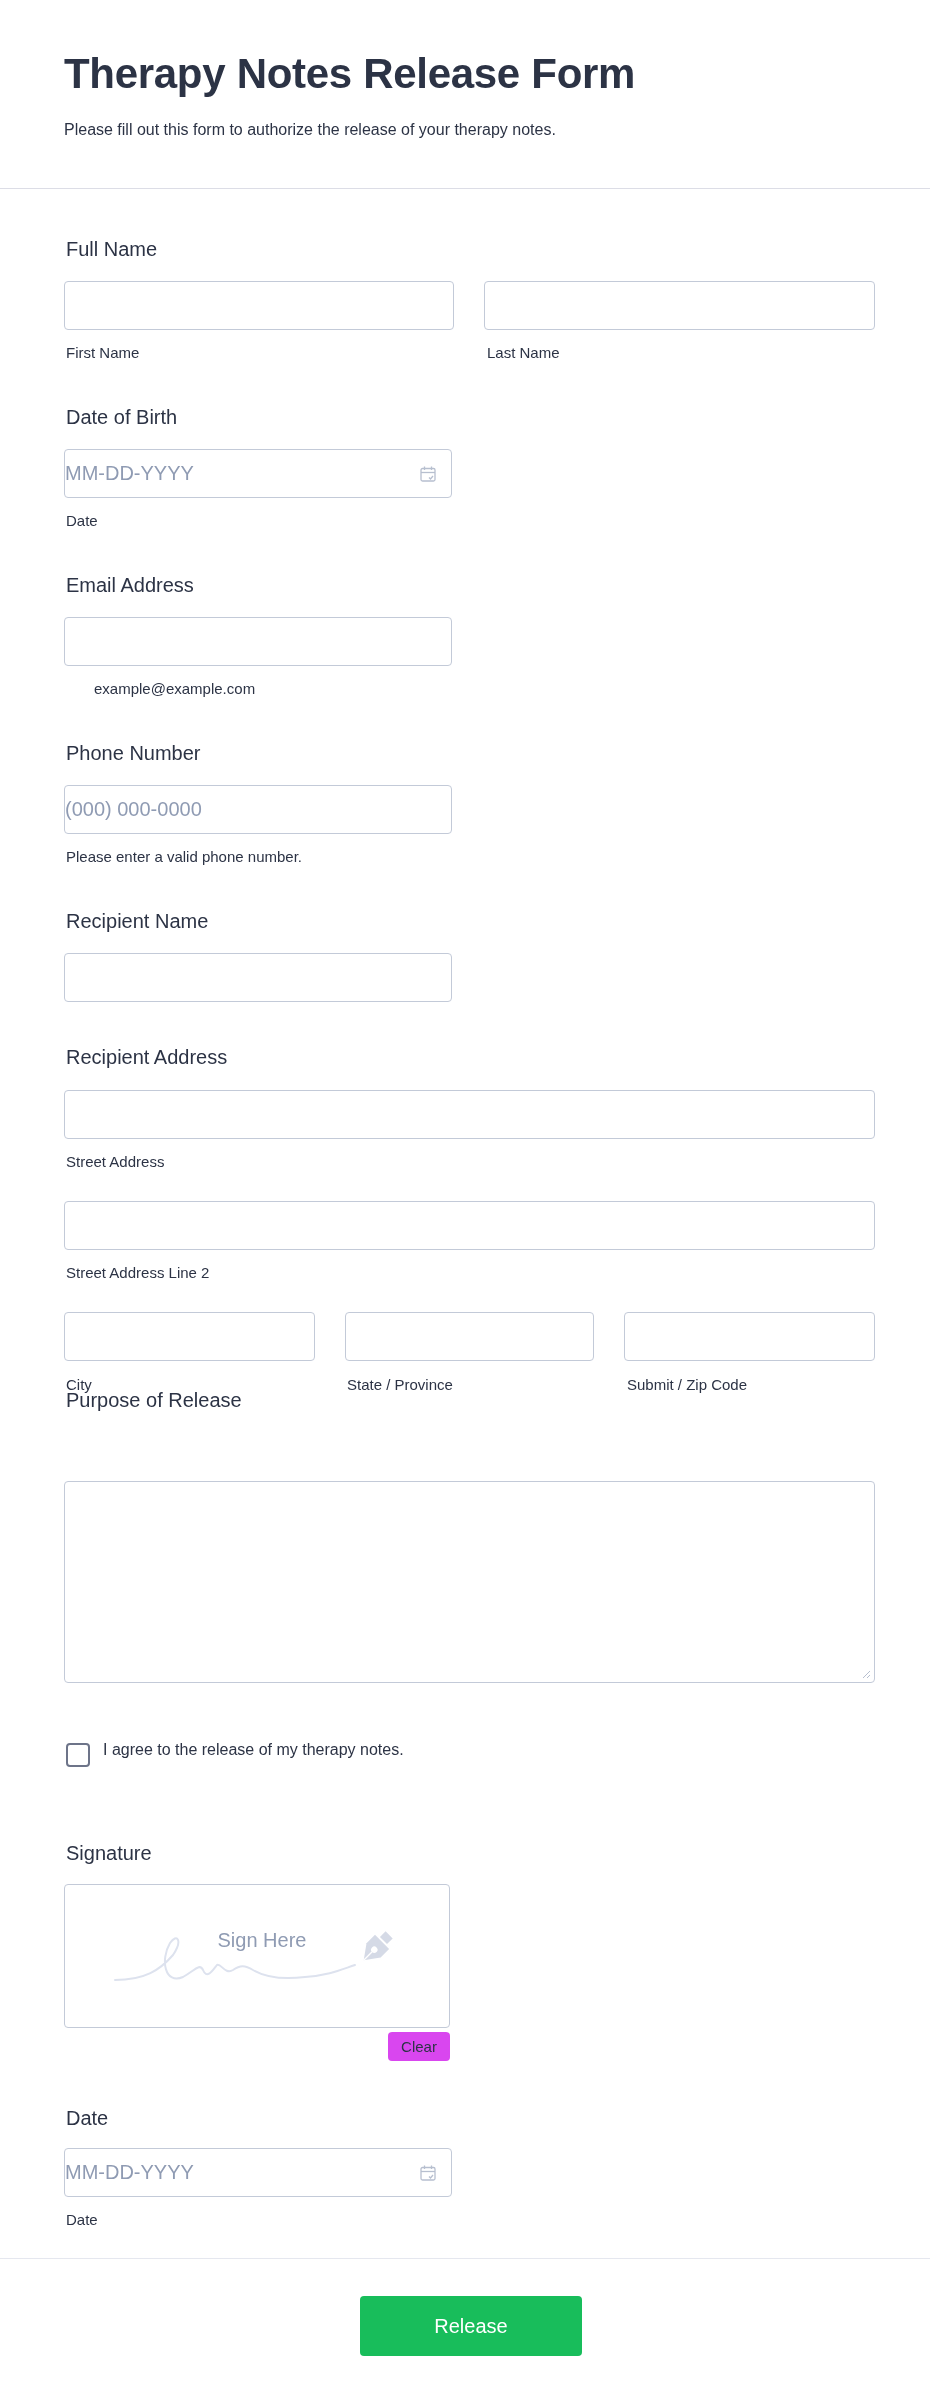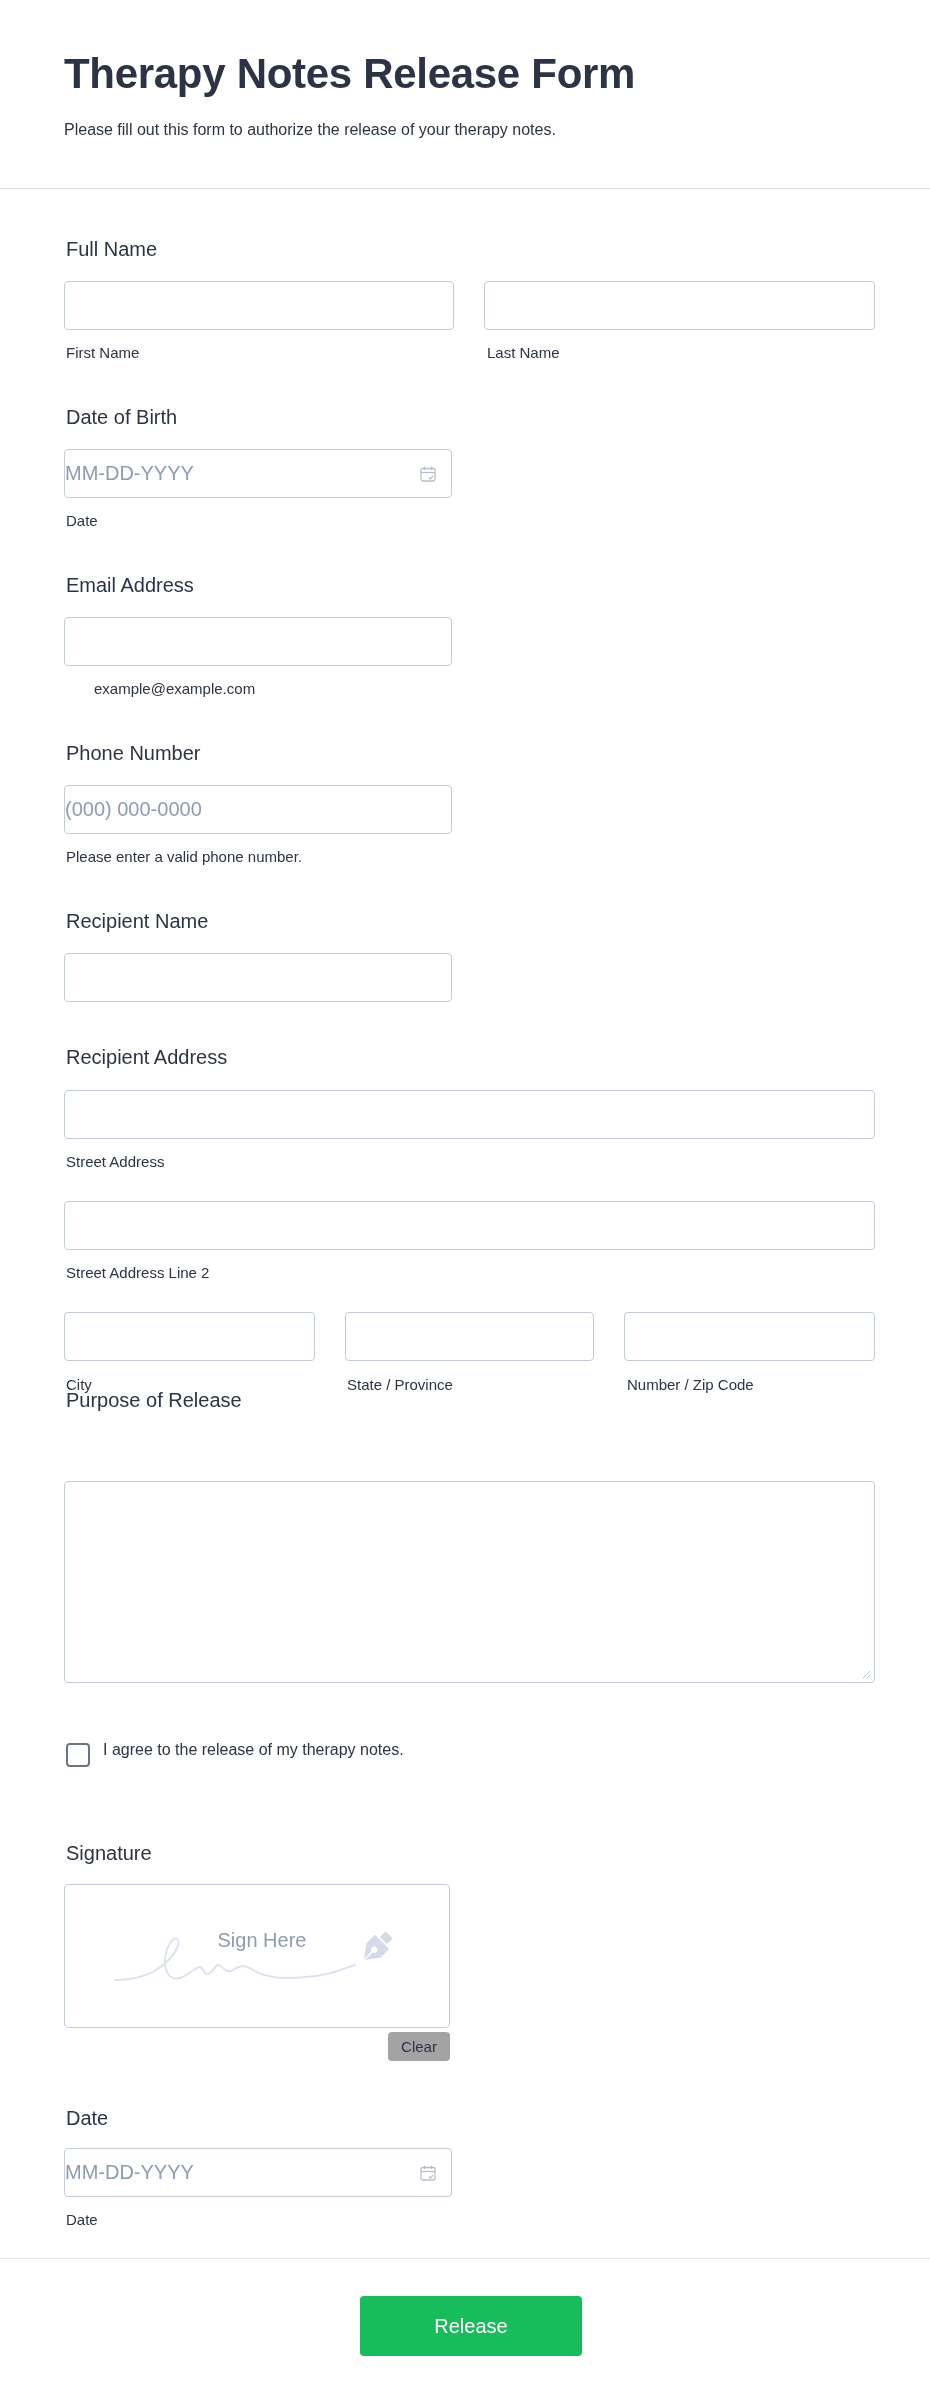--- a/index.html
+++ b/index.html
@@ -43,21 +43,21 @@
   .sig-box {
     left: 64px; top: 1884px; width: 386px; height: 144px;
     border: 1px solid #c3cad8; border-radius: 4px; background: #fff;
   }
   .sig-text {
     position: absolute; left: 0; right: 0; top: 44px; text-align: center;
     font-size: 20px; color: #8f9bb3; padding-left: 10px;
   }
   .clear-btn {
     left: 388px; top: 2032px; width: 62px; height: 29px;
-    background: #a3a3a3; border-radius: 4px; border: none;
+    background: #d946ef; border-radius: 4px; border: none;
     font-size: 15px; color: #2c3345; text-align: center; line-height: 29px;
     font-family: "Liberation Sans", sans-serif;
   }
   .submit-btn {
     left: 360px; top: 2296px; width: 222px; height: 60px;
     background: #18bd5b; border-radius: 4px; border: none;
     color: #ffffff; font-size: 20px; text-align: center; line-height: 60px;
     font-family: "Liberation Sans", sans-serif;
   }
 </style>
@@ -103,21 +103,21 @@
 <label class="abs q-label" style="top:1046px;">Recipient Address</label>
 <div class="abs field" style="left:64px; top:1090px; width:811px;"></div>
 <span class="abs sub-label" style="left:66px; top:1153px;">Street Address</span>
 <div class="abs field" style="left:64px; top:1201px; width:811px;"></div>
 <span class="abs sub-label" style="left:66px; top:1264px;">Street Address Line 2</span>
 <div class="abs field" style="left:64px; top:1312px; width:251px;"></div>
 <div class="abs field" style="left:345px; top:1312px; width:249px;"></div>
 <div class="abs field" style="left:624px; top:1312px; width:251px;"></div>
 <span class="abs sub-label" style="left:66px; top:1376px;">City</span>
 <span class="abs sub-label" style="left:347px; top:1376px;">State / Province</span>
-<span class="abs sub-label" style="left:627px; top:1376px;">Number / Zip Code</span>
+<span class="abs sub-label" style="left:627px; top:1376px;">Submit / Zip Code</span>
 
 <label class="abs q-label" style="top:1389px;">Purpose of Release</label>
 <div class="abs field textarea" style="left:64px; top:1481px; width:811px;">
   <svg class="grip" viewBox="0 0 10 10" stroke="#b7bfcf" stroke-width="1">
     <line x1="9" y1="2" x2="2" y2="9"></line>
     <line x1="9" y1="6" x2="6" y2="9"></line>
   </svg>
 </div>
 
 <div class="abs checkbox"></div>

